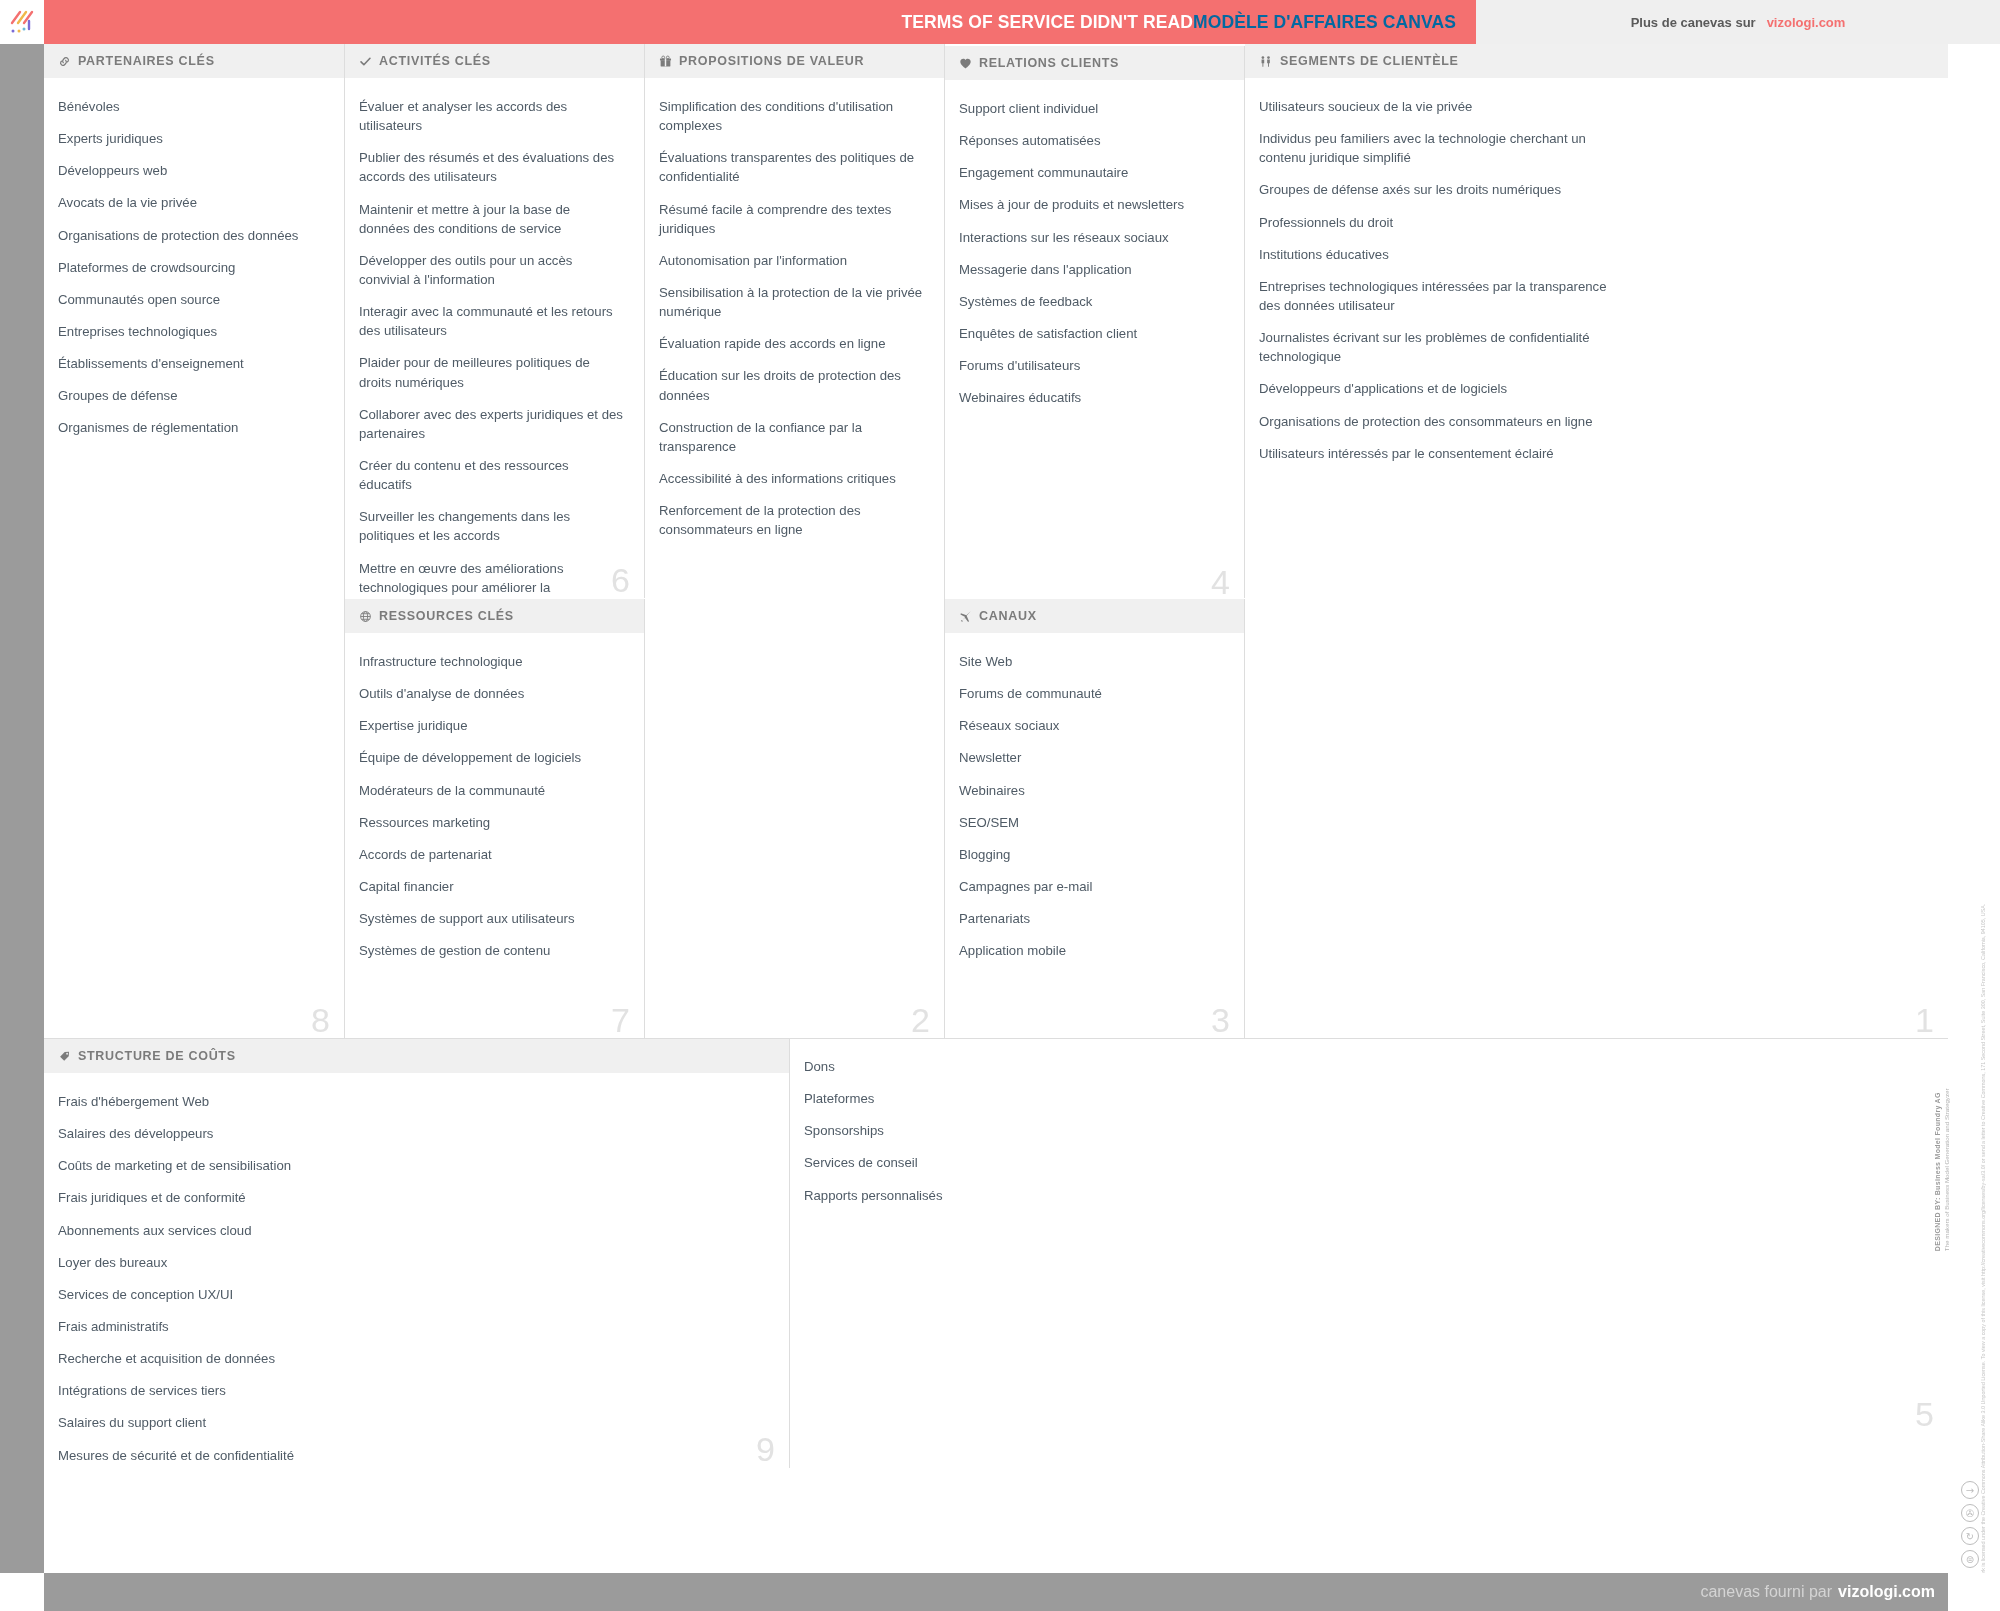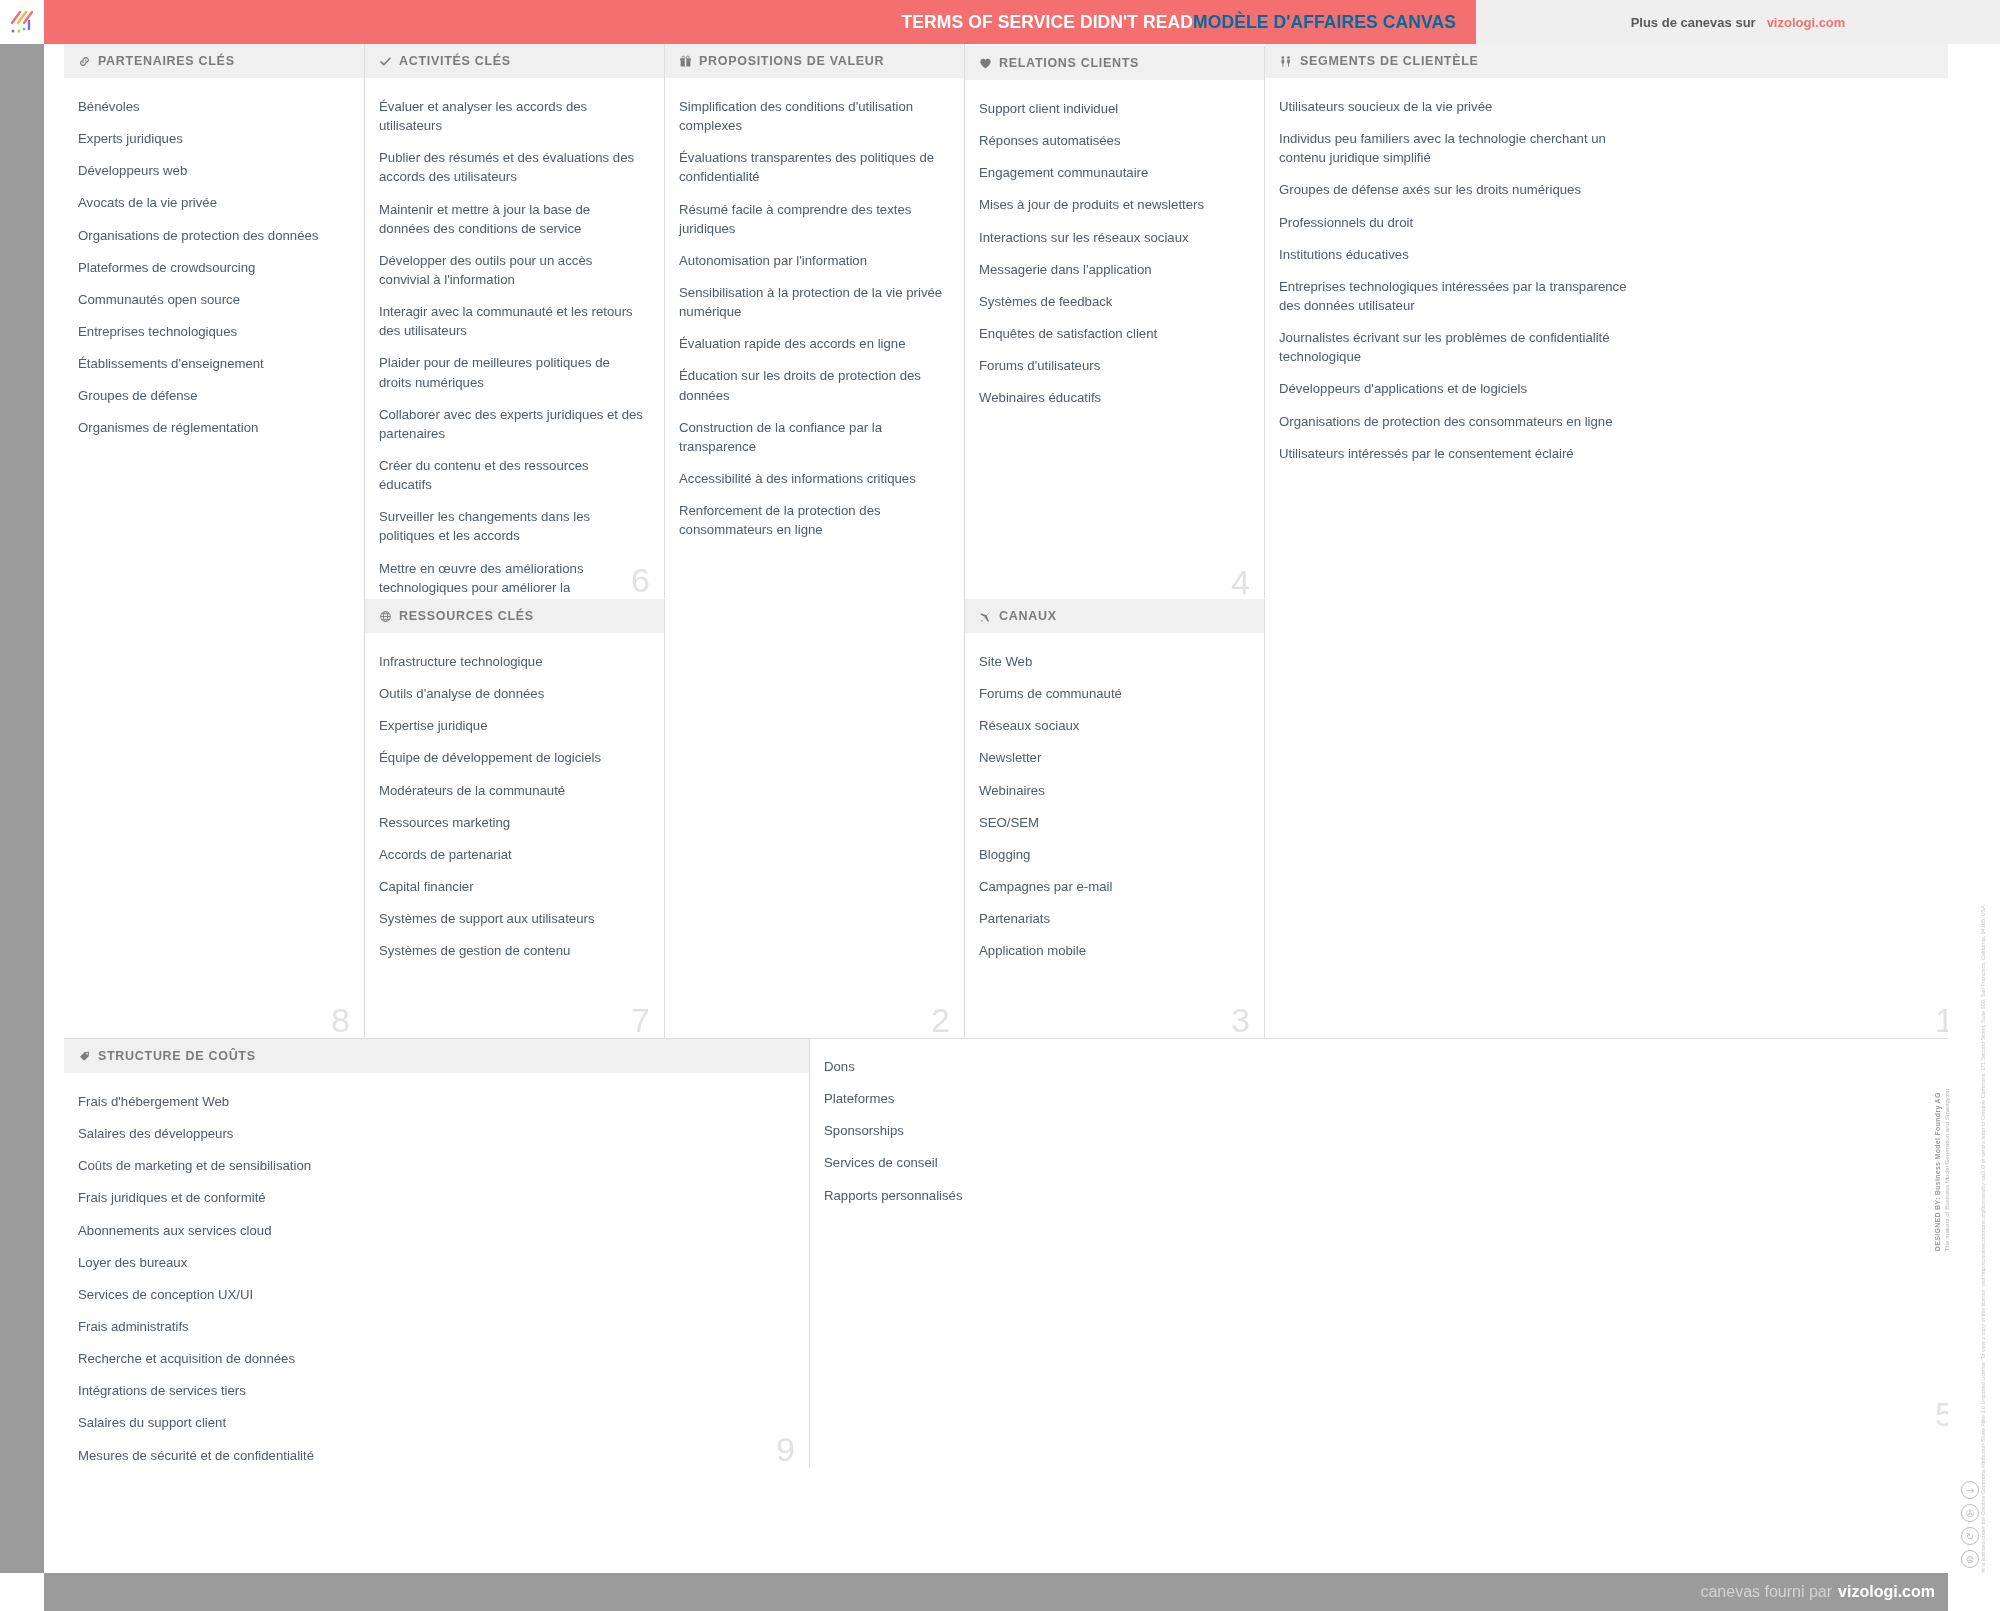--- a/index.html
+++ b/index.html
@@ -135,21 +135,20 @@
     white-space: nowrap;
   }
 
   
   .grid {
     position: absolute;
     top: 44px; left: 44px;
     width: 1904px;
     height: 1529px;
     background: #ffffff;
-    margin-left: 20px;
   }
 
   .cell {
     position: absolute;
     background: #ffffff;
     border-right: 1px solid #dddddd;
     overflow: hidden;
   }
   .cell.no-right-border { border-right: none; }
 

